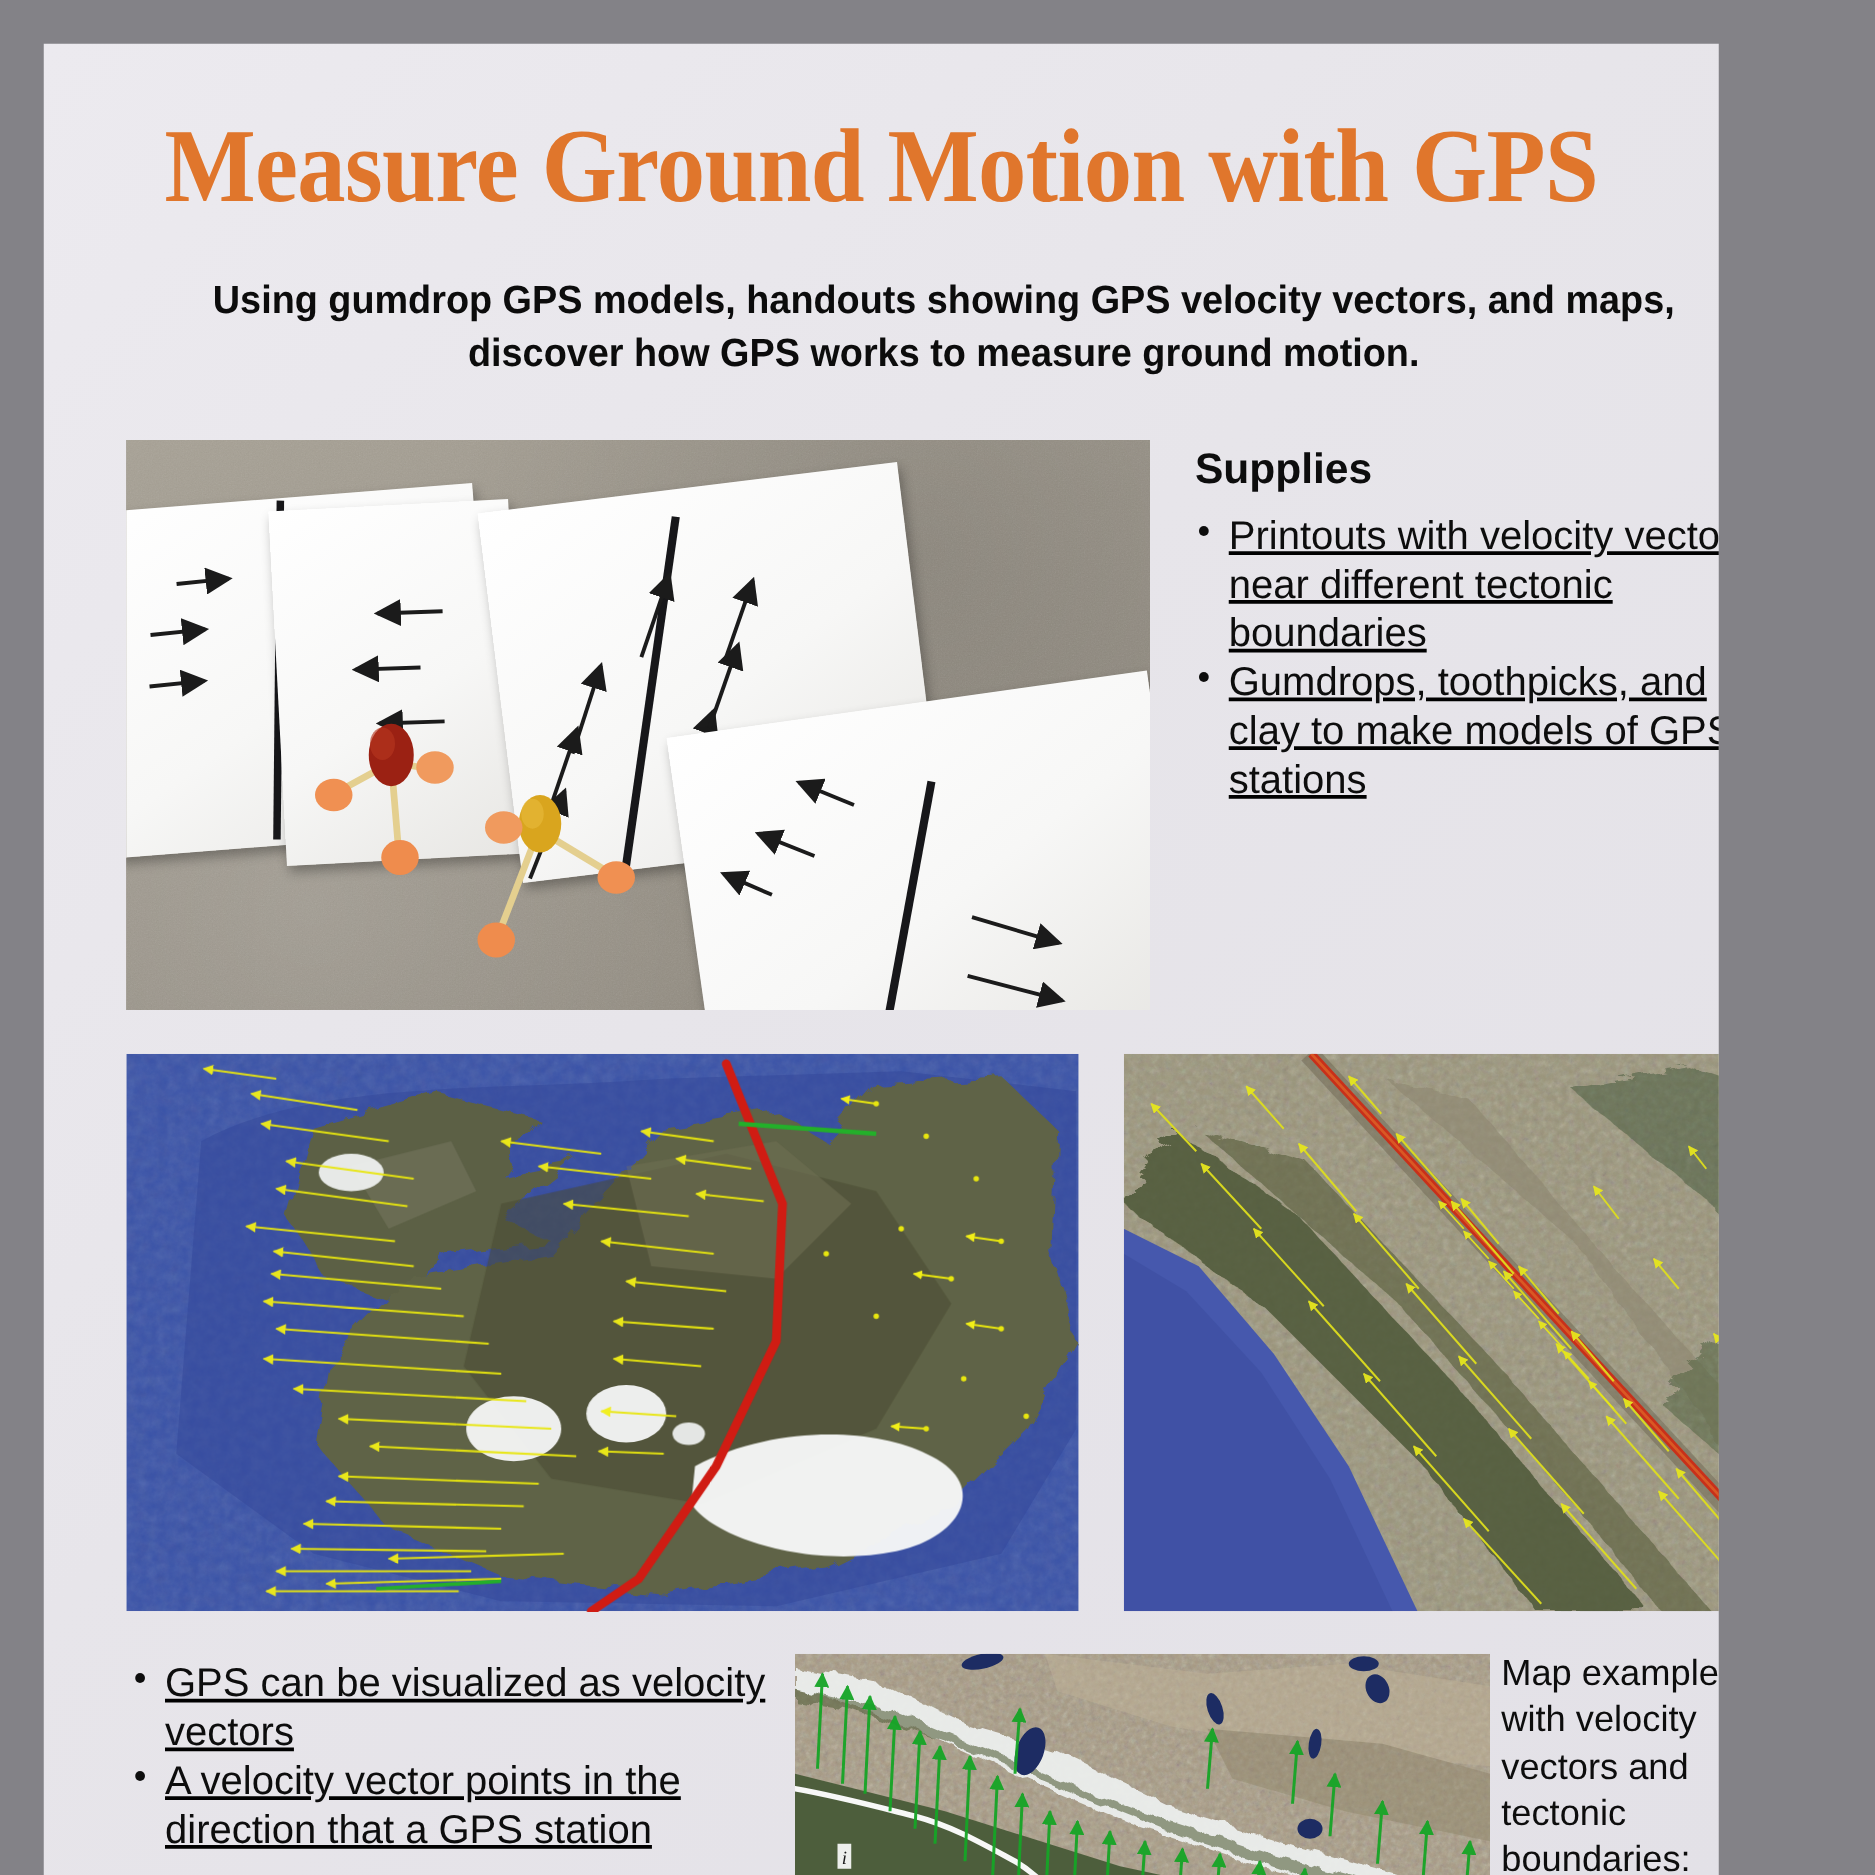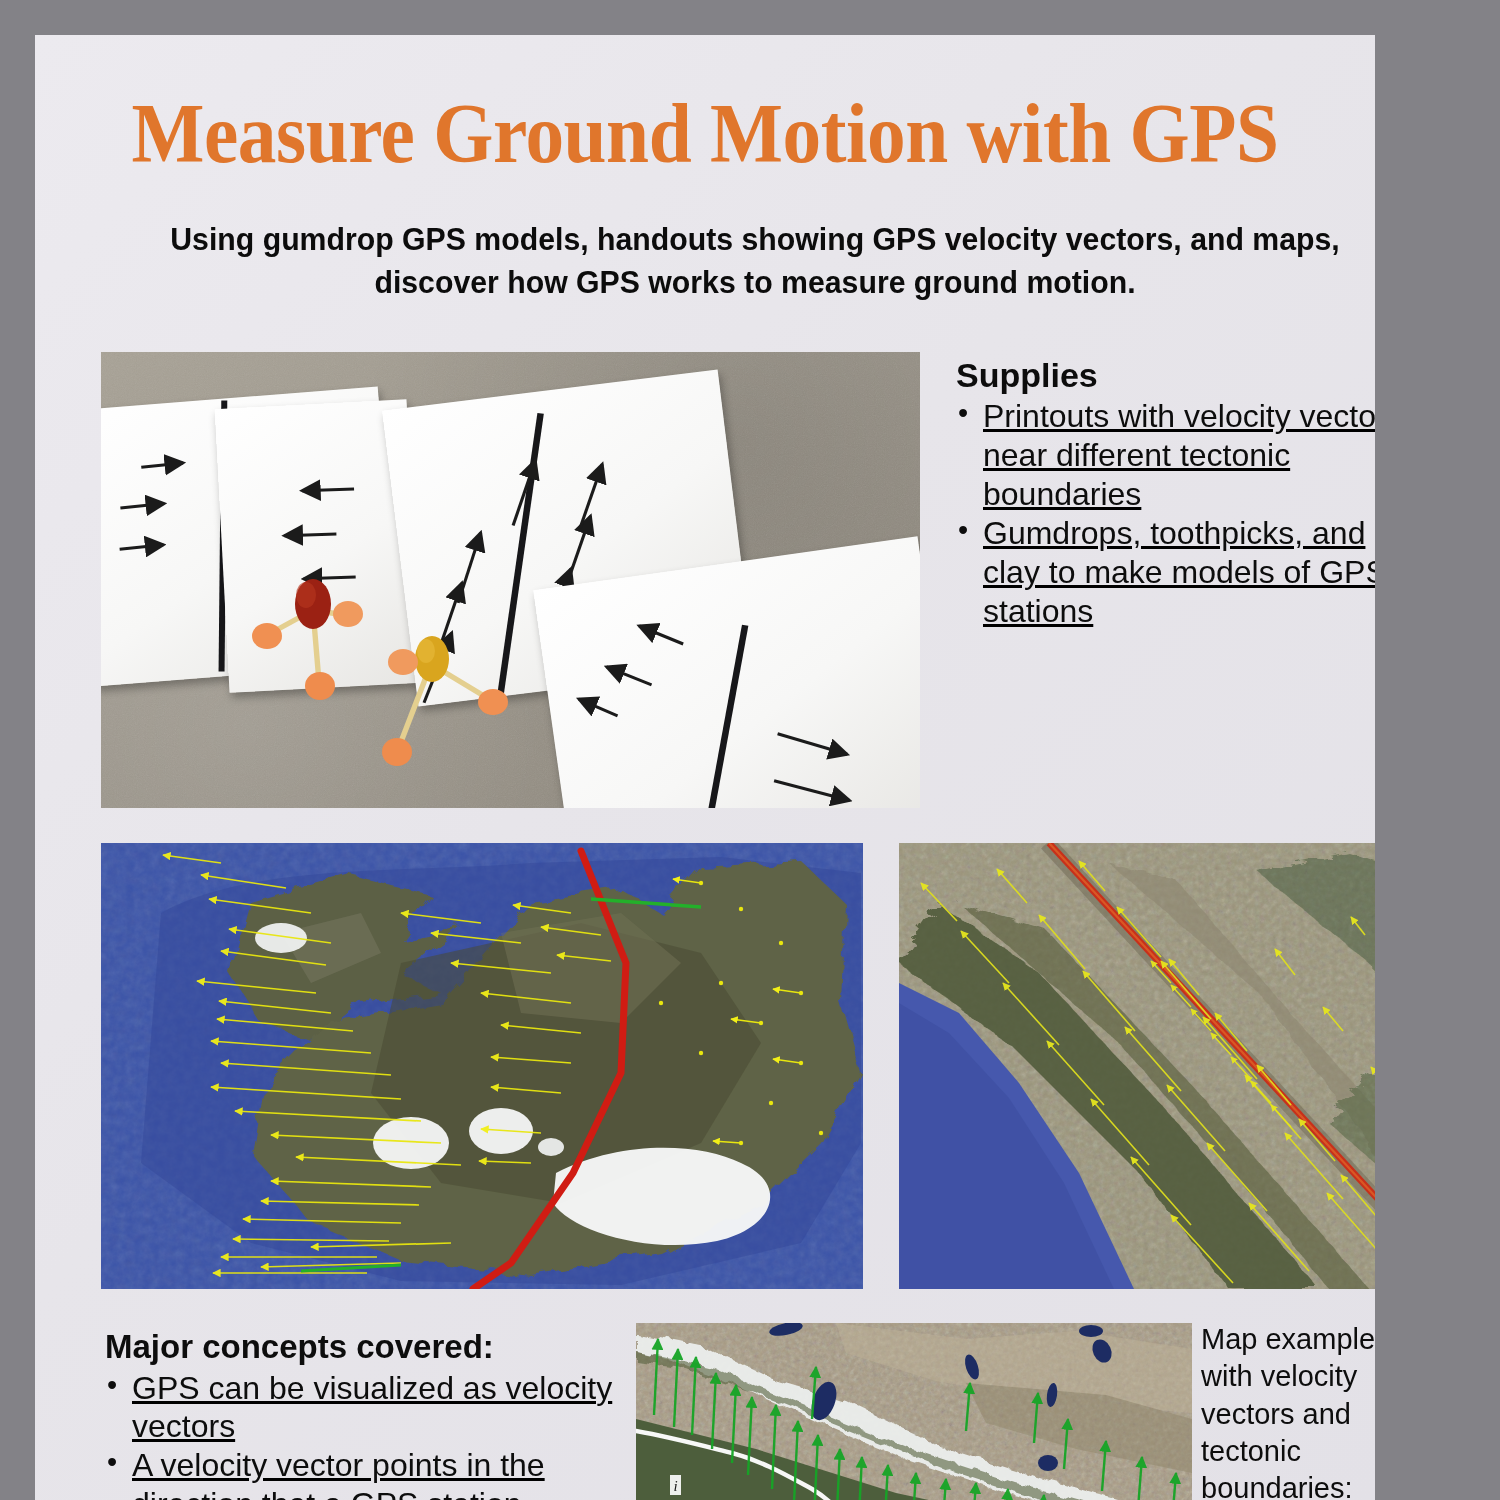--- a/index.html
+++ b/index.html
@@ -79,21 +79,21 @@
   .gum-svg { position: absolute; inset: 0; width: 100%; height: 100%; }
 
   
   .supplies {
     position: absolute;
     left: 921px; top: 320px;
     width: 465px;
   }
   .supplies h2 {
     font-size: 34px; font-weight: bold; color: #0d0d0d;
-    line-height: 1.22; margin-bottom: 1px;
+    line-height: 1.22; margin-bottom: 13px;
   }
   .blist { list-style: none; text-decoration: underline; }
   .blist li {
     font-size: 32px; color: #0d0d0d;
     line-height: 1.215;
     padding-left: 27px;
     position: relative;
     margin-bottom: 0px;
   }
   .blist li::before {
@@ -444,21 +444,20 @@
           <line x1="332" y1="212" x2="312" y2="190"></line>
           <line x1="352" y1="236" x2="332" y2="214"></line>
           <line x1="372" y1="260" x2="352" y2="238"></line>
           <line x1="392" y1="284" x2="372" y2="262"></line>
         </g>
       </g>
     </svg>
   </div>
 
   <div class="concepts">
-    <h2>Major concepts covered:</h2>
     <ul class="blist">
       <li>GPS can be visualized as velocity vectors</li>
       <li>A velocity vector points in the direction that a GPS station</li>
     </ul>
   </div>
 
   <div class="map" id="map-himal">
     <svg viewBox="0 0 556 212" preserveAspectRatio="none">
       <defs>
         <filter id="hmtex">

